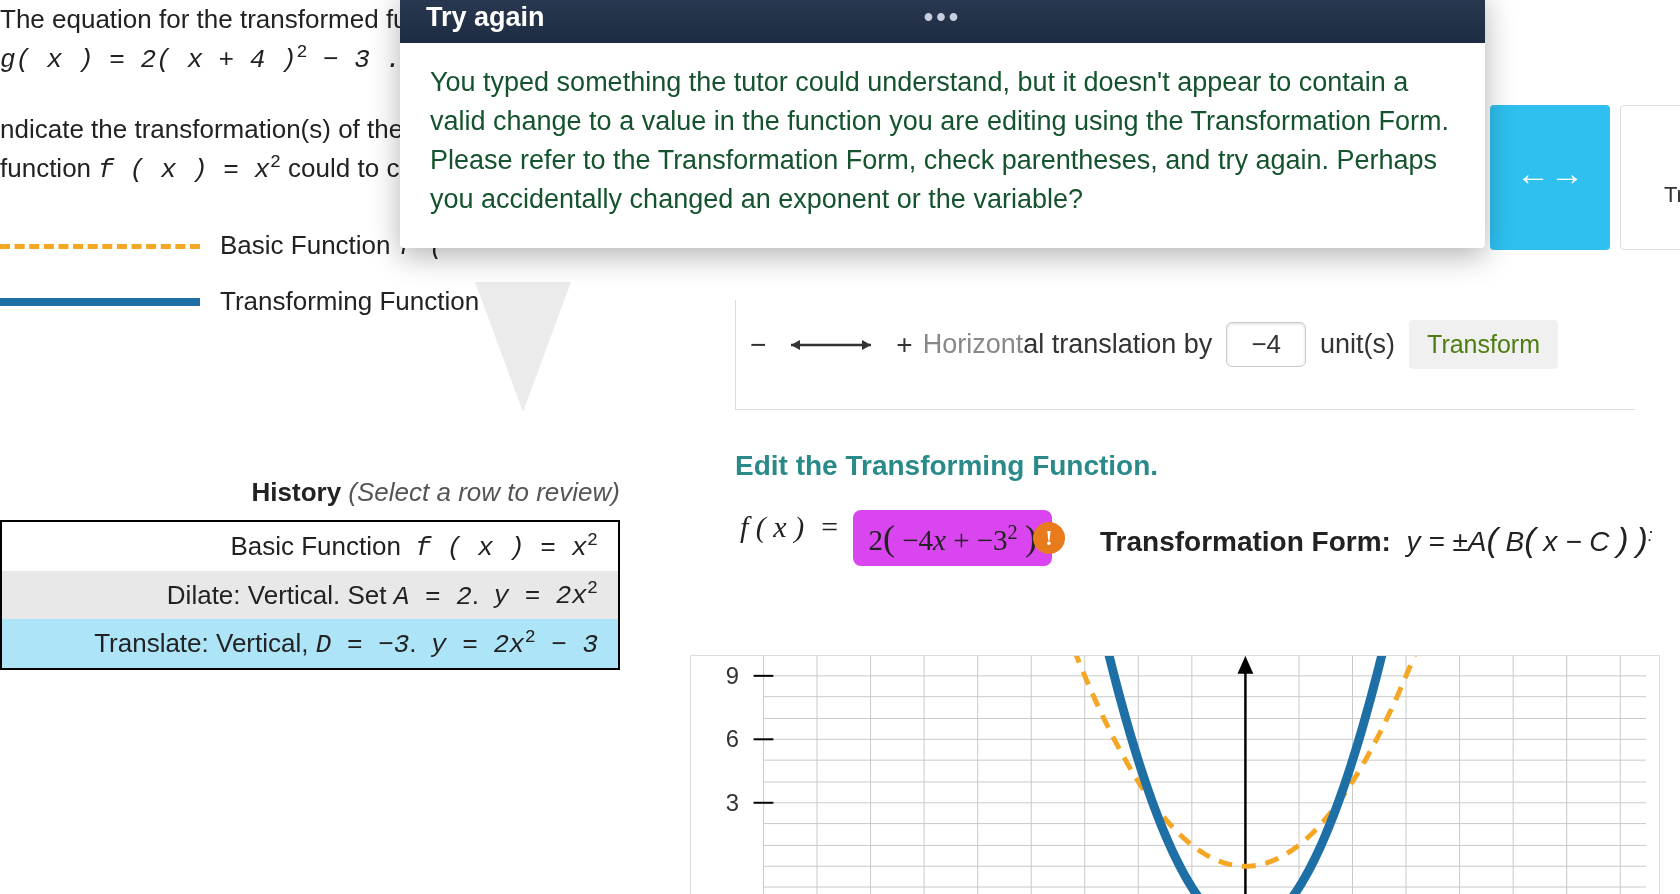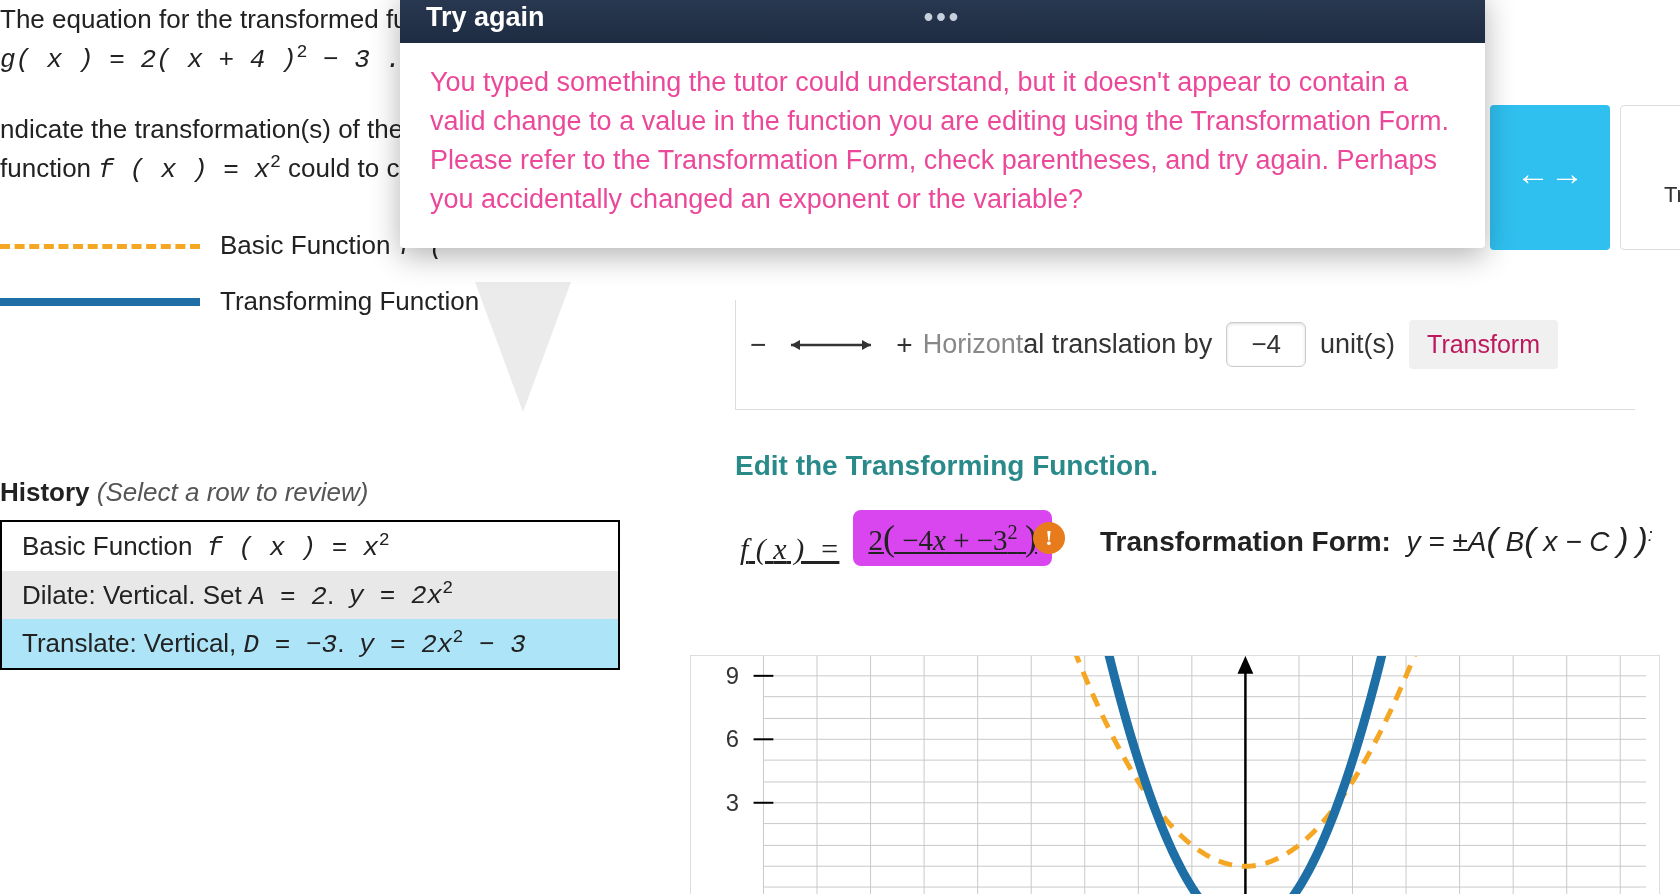--- a/index.html
+++ b/index.html
@@ -11,47 +11,47 @@
 .problem-text p { margin-bottom: 30px; }
 .eq { font-style: italic; font-family: Liberation Mono, monospace; }
 .sup { font-size: 0.7em; vertical-align: super; font-style: normal; }
 
 .legend { margin-top: 40px; }
 .legend-row { display: flex; align-items: center; margin-bottom: 24px; font-size: 26px; }
 .legend-swatch { width: 200px; height: 6px; margin-right: 20px; }
 .dashed-orange { border-top: 5px dashed #f5a623; height: 0; }
 .solid-blue { background: #1d6fa5; height: 8px; }
 
-.history { margin-top: 160px; }
+.history { margin-top: 160px; text-align: right; }
 .history-title { font-size: 26px; margin-bottom: 12px; }
 .history-title .italic { font-style: italic; color: #555; font-weight: normal; }
 .history-box { border: 2px solid #000; width: 620px; }
 .history-row { padding: 8px 20px; font-size: 26px; border: none; }
 .history-row.selected { background: #aee4f7; }
 .history-row.alt { background: #e8e8e8; }
 
 .popup { position: absolute; left: 400px; top: -8px; width: 1085px; background: #fff; box-shadow: 0 8px 30px rgba(0,0,0,0.3); border-radius: 4px; z-index: 50; }
 .popup-header { background: linear-gradient(#2a3a52, #1e2c42); color: #fff; padding: 10px 26px; font-size: 27px; font-weight: bold; display: flex; justify-content: space-between; align-items: center; border-radius: 4px 4px 0 0; }
 .popup-dots { color: #c7cfdd; letter-spacing: 3px; font-weight: bold; position: absolute; left: 50%; transform: translateX(-50%); }
-.popup-body { padding: 20px 30px 28px; font-size: 27px; line-height: 1.45; color: #ec4899; }
+.popup-body { padding: 20px 30px 28px; font-size: 27px; line-height: 1.45; color: #14532d; }
 .popup-tail { position: absolute; left: 475px; top: 282px; width: 0; height: 0; border-left: 48px solid transparent; border-right: 48px solid transparent; border-top: 130px solid rgba(0,0,0,0.08); z-index: 40; }
 
 .translation-row { position: absolute; left: 740px; top: 320px; display: flex; align-items: center; font-size: 27px; color: #999; }
 .arrow-hz { font-family: Arial; font-size: 28px; color: #333; margin: 0 10px; display: inline-flex; align-items: center; }
 .trans-label { color: #888; }
 .trans-label .dark { color: #333; }
 .value-box { background: #fff; border: 1px solid #ccc; border-radius: 6px; padding: 6px 24px; margin: 0 14px; box-shadow: inset 0 1px 3px rgba(0,0,0,0.15); font-size: 26px; color: #333;}
 .units { color: #333; margin-right: 14px; }
-.transform-btn { background: #f0f0f0; color: #be185d; border: none; border-radius: 4px; padding: 10px 18px; font-size: 25px; }
+.transform-btn { background: #f0f0f0; color: #4d7c0f; border: none; border-radius: 4px; padding: 10px 18px; font-size: 25px; }
 
 .trans-box-border { position: absolute; left: 735px; top: 300px; width: 900px; height: 110px; border: 1px solid #dcdcdc; border-top: none; border-right: none; }
 
 .edit-heading { position: absolute; left: 735px; top: 450px; color: #2a8a8a; font-weight: bold; font-size: 28px; }
 
-.fx-row { position: absolute; left: 740px; top: 510px; display: flex; align-items: flex-end; text-decoration: underline; }
+.fx-row { position: absolute; left: 740px; top: 510px; display: flex; align-items: flex-start; }
 .fx-lhs { font-family: Georgia, serif; font-style: italic; font-size: 30px; margin-right: 14px; }
 .fx-input-wrap { border: 3px solid #d946ef; border-radius: 8px; padding: 4px 12px; font-family: Georgia, serif; font-size: 29px; position: relative; background: #d946ef; }
 .error-badge { position: absolute; right: -16px; top: 50%; transform: translateY(-50%); width: 32px; height: 32px; border-radius: 50%; background: #e87b1c; color: #fff; font-weight: bold; display: flex; align-items: center; justify-content: center; font-size: 22px; font-style: normal; }
 .tform-label { position: absolute; left: 1100px; top: 520px; font-size: 28px; }
 .tform-label b { font-weight: bold; }
 .tform-formula { font-family: Liberation Sans, sans-serif; font-style: italic; }
 
 .side-button { position: absolute; top: 105px; width: 120px; height: 145px; display: flex; flex-direction: column; align-items: center; justify-content: center; border-radius: 4px; font-size: 22px; }
 .side-button.blue { left: 1490px; background: #2fc0ef; color: #fff; }
 .side-button.white { left: 1620px; background: #fff; border: 1px solid #ddd; color: #333; }

